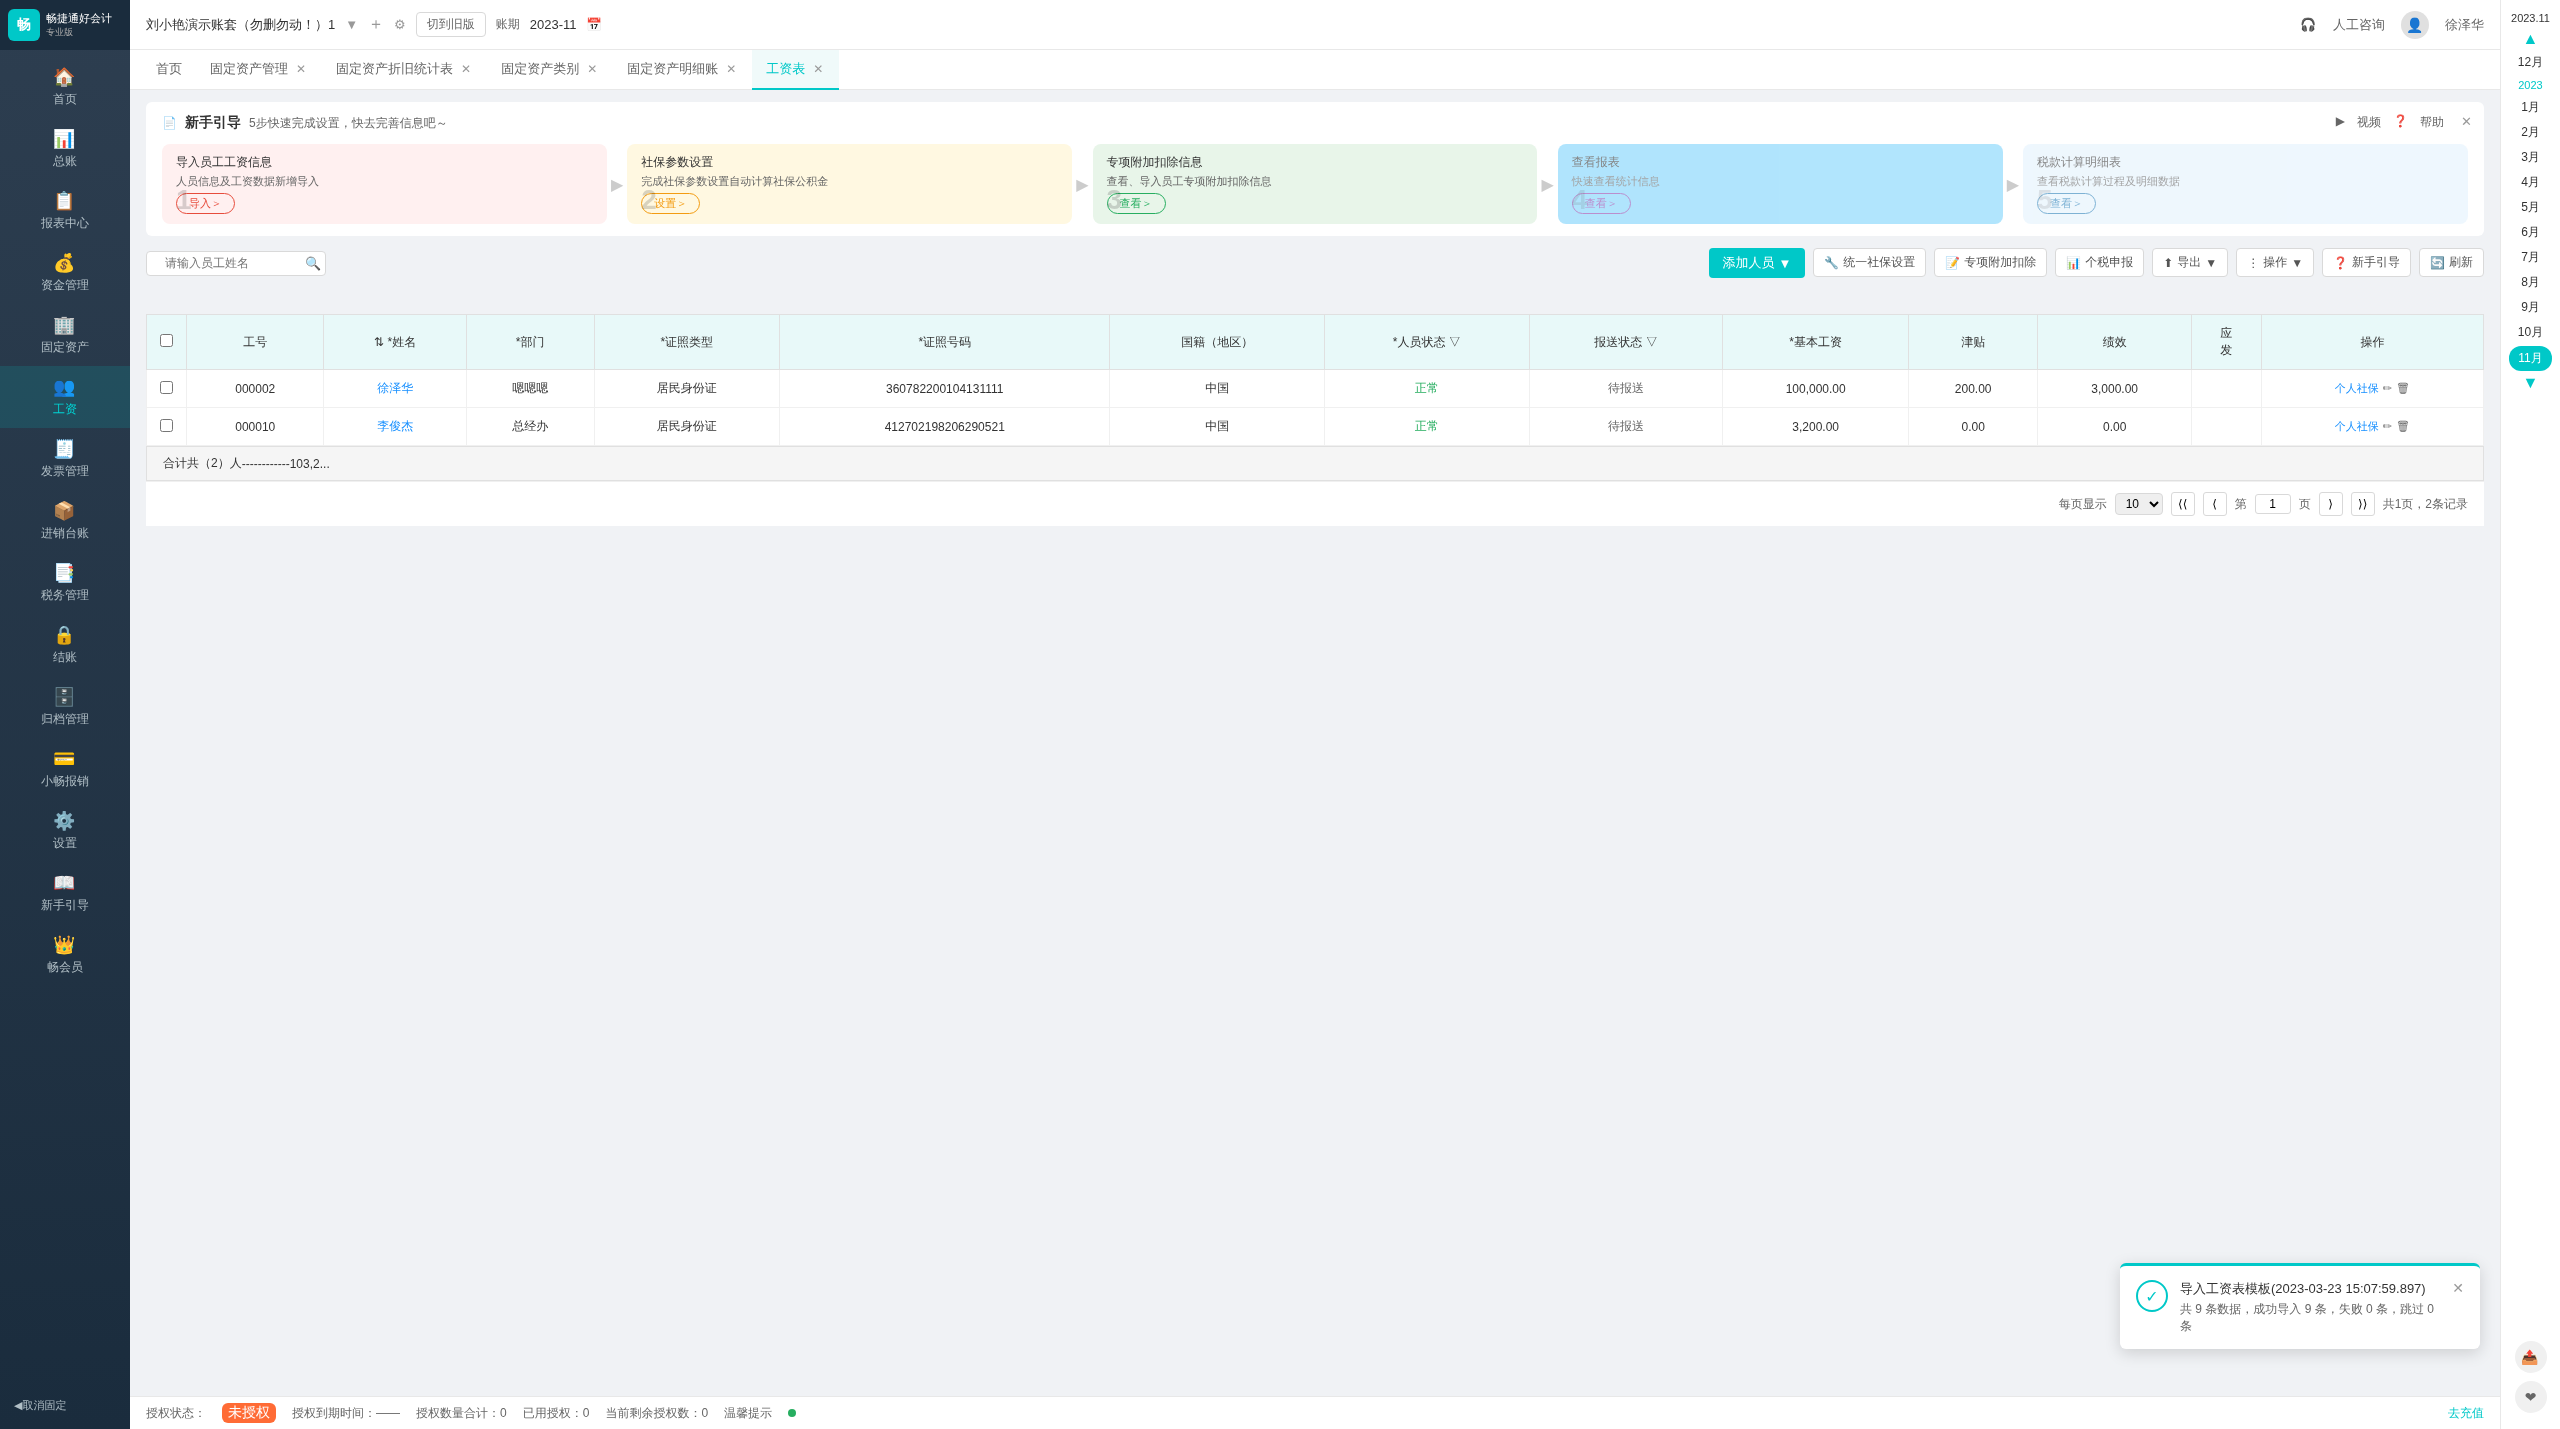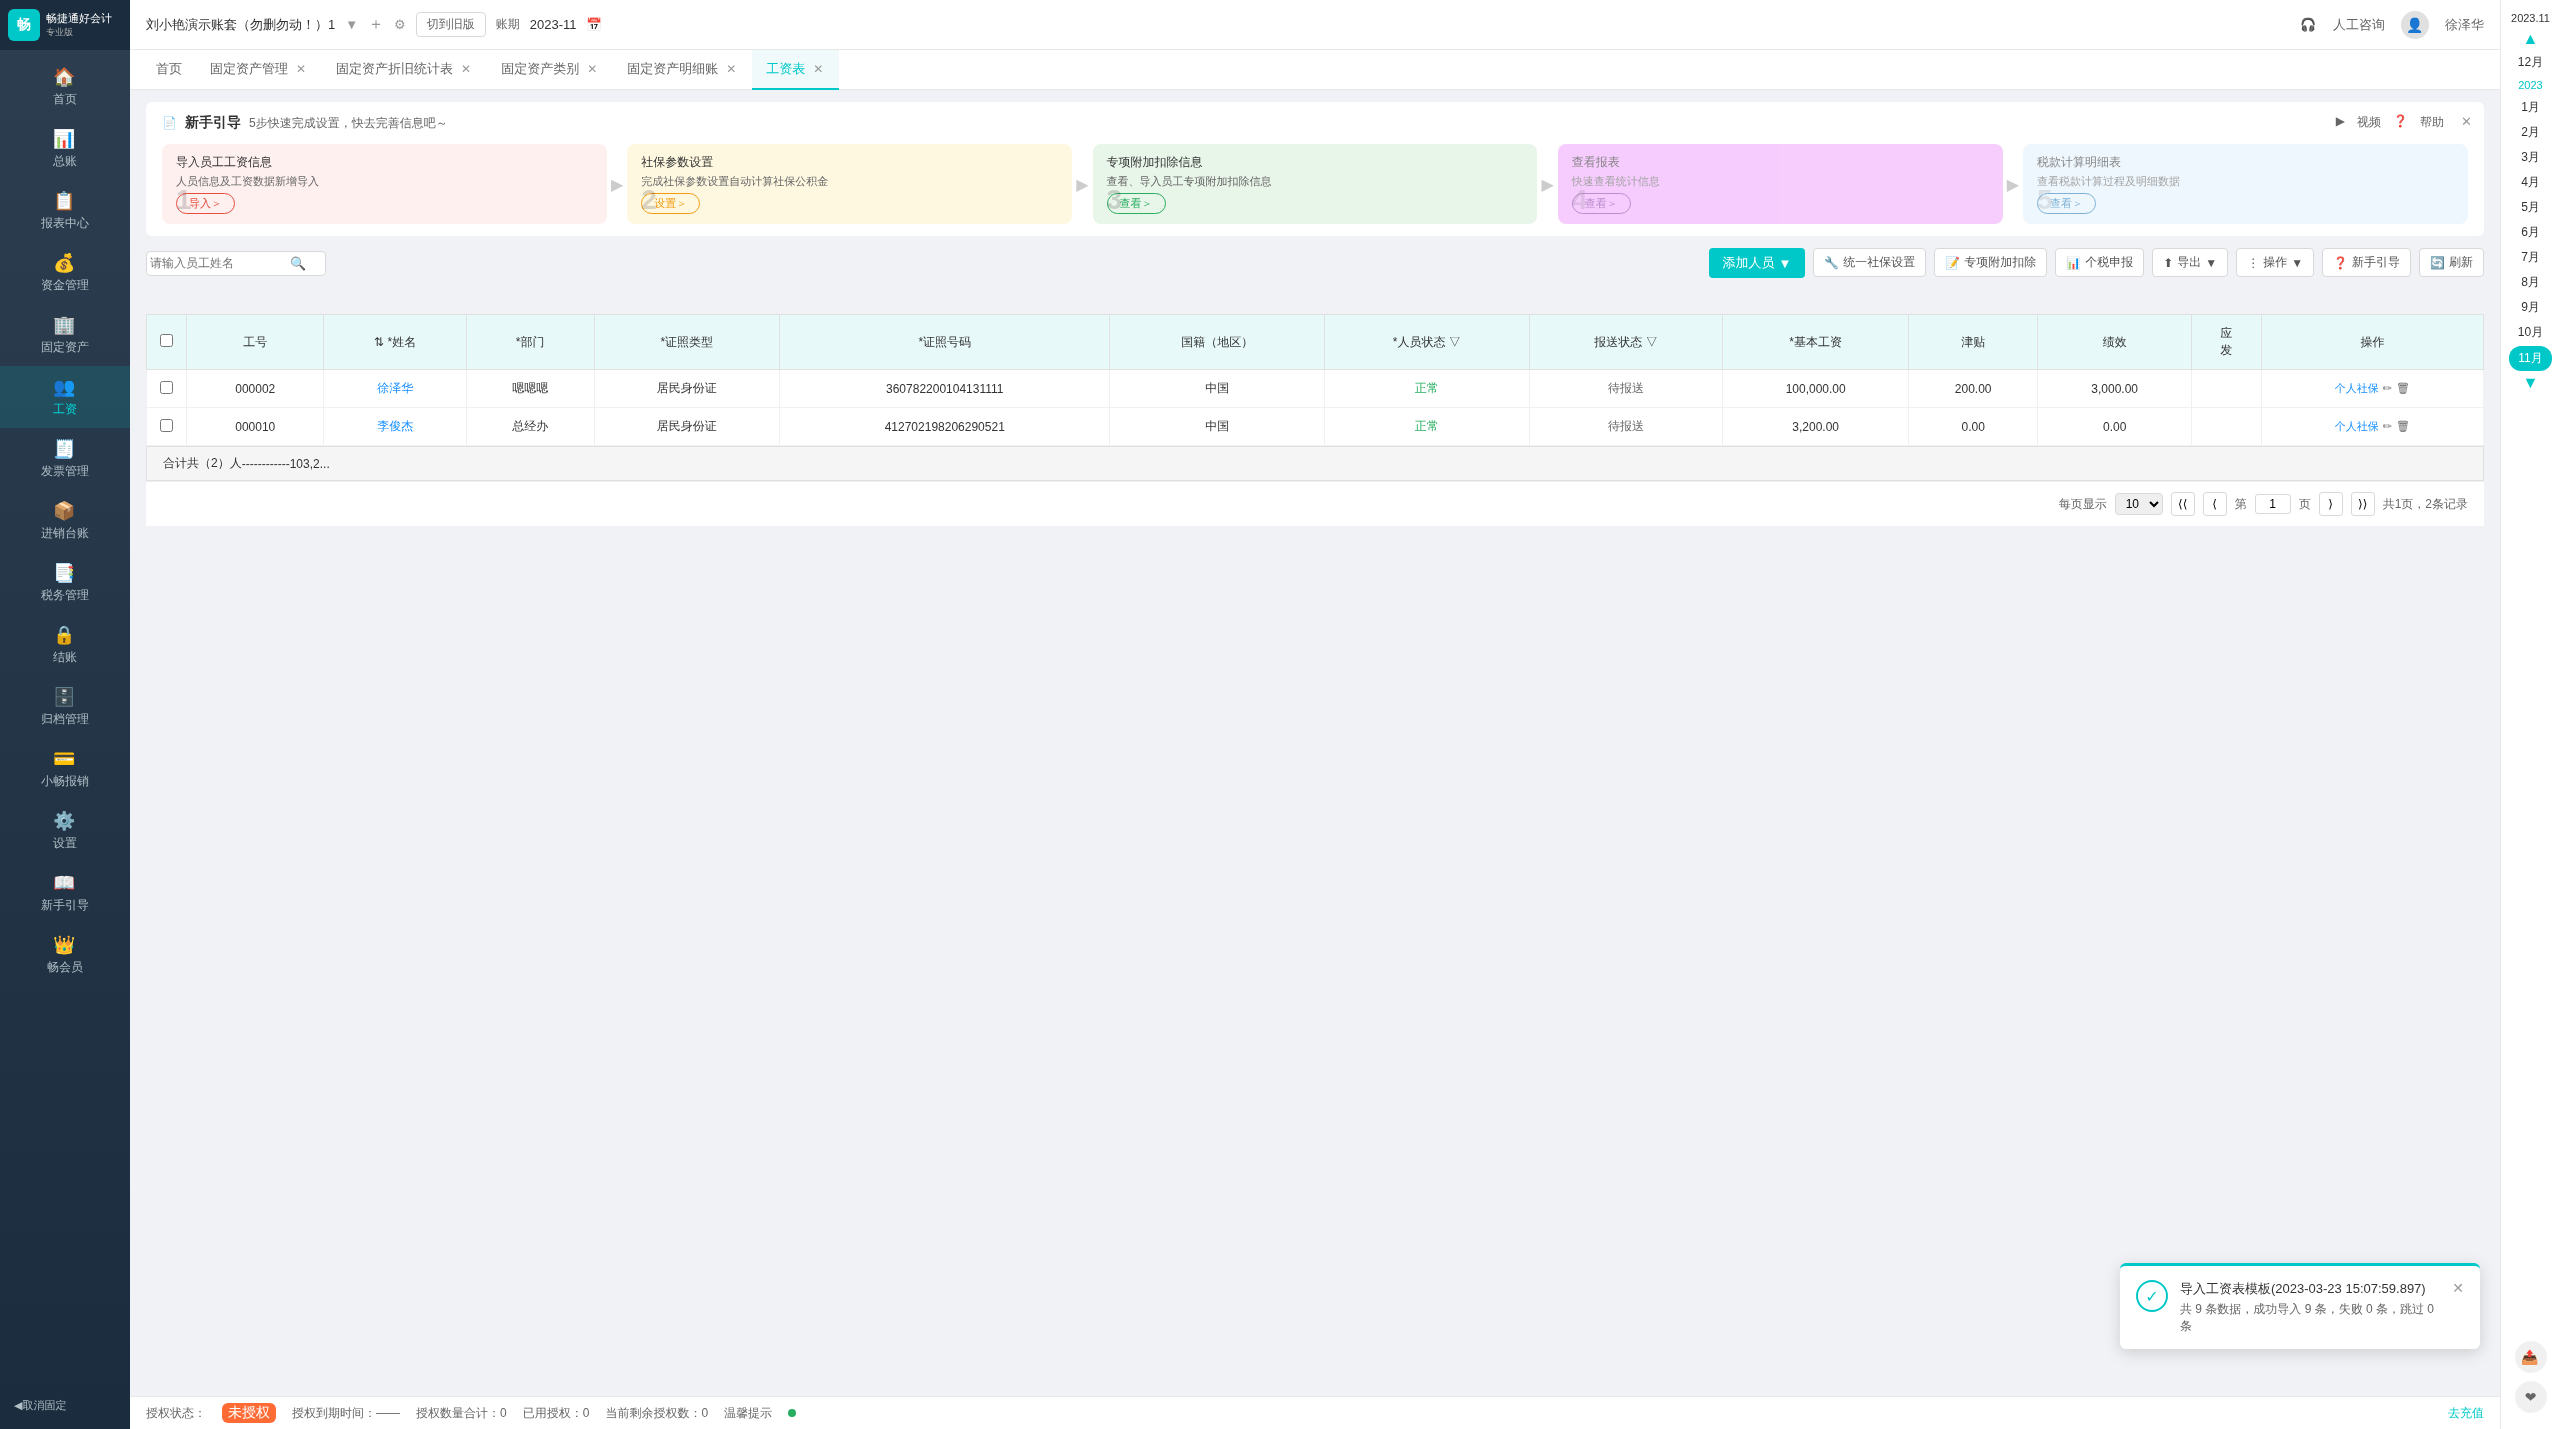--- a/index.html
+++ b/index.html
@@ -233,21 +233,21 @@
     .guide-step {
       flex: 1;
       border-radius: 8px;
       padding: 10px 14px;
       min-height: 80px;
       position: relative;
     }
     .guide-step-1 { background: #fff0f0; }
     .guide-step-2 { background: #fff8e1; }
     .guide-step-3 { background: #e8f5e9; }
-    .guide-step-4 { background: #f0abfc; opacity: 0.6; }
+    .guide-step-4 { background: #7dd3fc; opacity: 0.6; }
     .guide-step-5 { background: #e3f2fd; opacity: 0.6; }
     .guide-step-title {
       font-size: 12px;
       color: #333;
       font-weight: 500;
       margin-bottom: 3px;
     }
     .guide-step-desc {
       font-size: 11px;
       color: #666;
@@ -292,21 +292,21 @@
     .toolbar-left {
       display: flex;
       align-items: center;
       gap: 8px;
     }
     .search-input-wrap {
       display: flex;
       align-items: center;
       border: 1px solid #d9d9d9;
       border-radius: 4px;
-      padding: 4px 3px;
+      padding: 4px 18px;
       background: white;
       width: 180px;
     }
     .search-input-wrap input {
       border: none;
       outline: none;
       font-size: 12px;
       color: #999;
       width: 140px;
       background: transparent;

